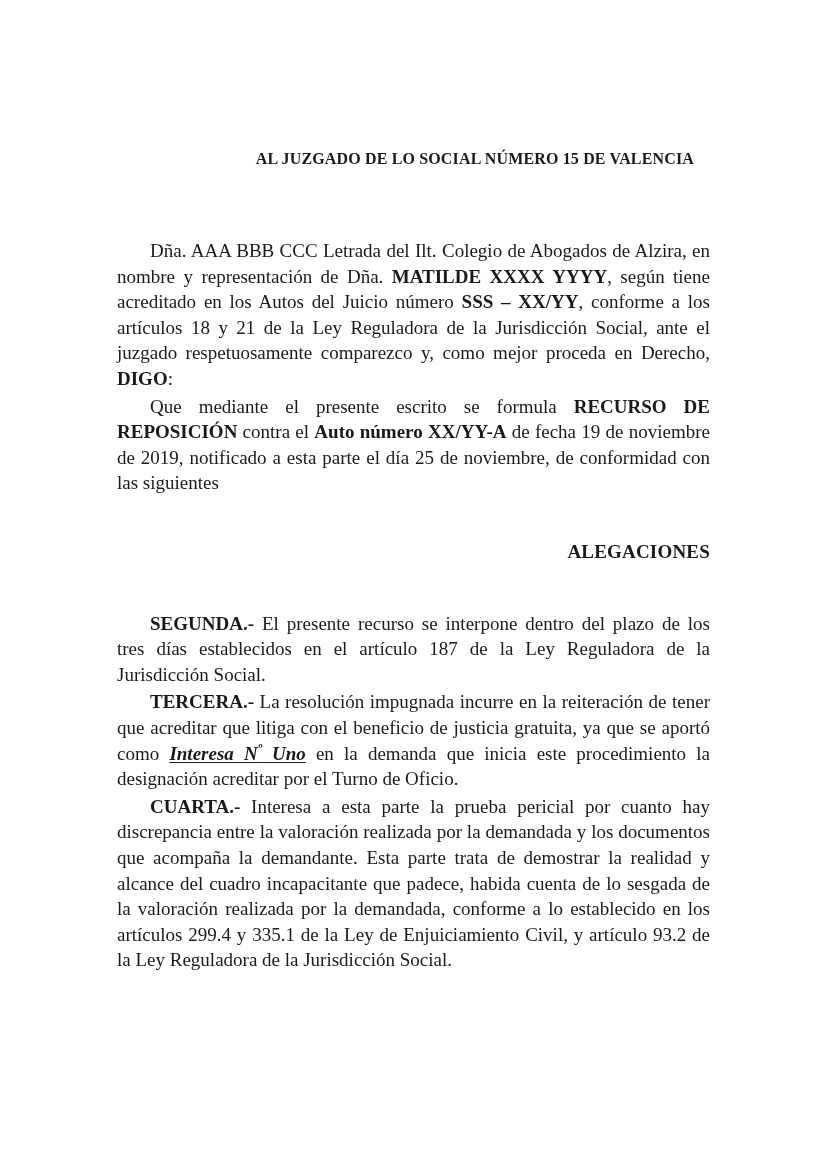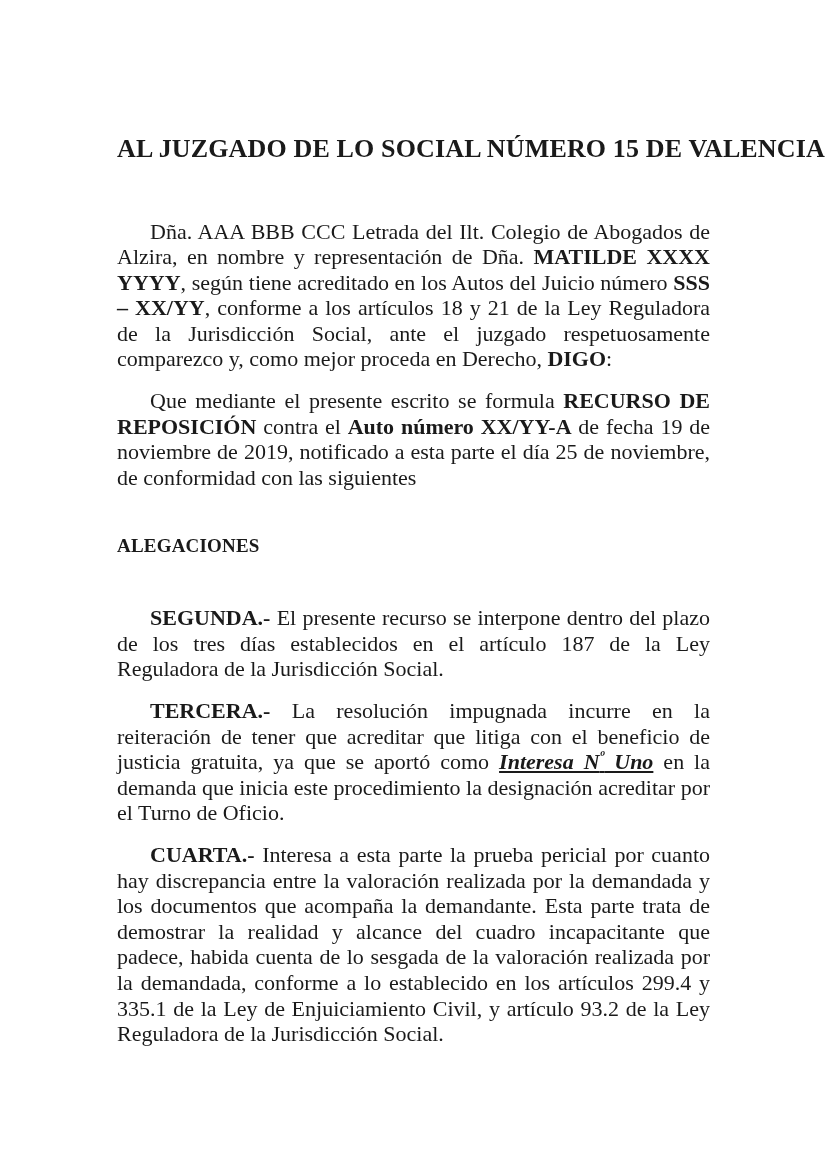--- a/index.html
+++ b/index.html
@@ -21,49 +21,49 @@
     box-sizing: border-box;
     overflow: hidden;
   }
   .content {
     position: absolute;
     left: 117px;
     top: 0;
     width: 593px;
   }
   .doc-title {
-    font-size: 26px;
+    font-size: 16px;
     font-weight: bold;
-    text-align: left;
+    text-align: right;
     letter-spacing: 0.15px;
-    margin: 0;
+    margin: 16px;
     padding-top: 133px;
     line-height: 1.25;
     white-space: nowrap;
   }
   .section-heading {
     font-size: 19px;
     font-weight: bold;
-    text-align: left;
+    text-align: right;
     letter-spacing: 0.2px;
     margin: 0;
     line-height: 1.25;
   }
   .para {
-    font-size: 22px;
+    font-size: 19px;
     line-height: 25.6px;
     text-align: justify;
     text-justify: inter-word;
     margin: 0;
     text-indent: 33px;
     hyphens: manual;
     -webkit-hyphens: manual;
   }
   .para + .para {
-    margin-top: 16px;
+    margin-top: 2px;
   }
   
   .gap-after-title { height: 53px; }
   .gap-before-alegaciones { height: 44px; }
   .gap-after-alegaciones { height: 47px; }
 
   b, .b { font-weight: bold; }
   .bi-u {
     font-weight: bold;
     font-style: italic;

